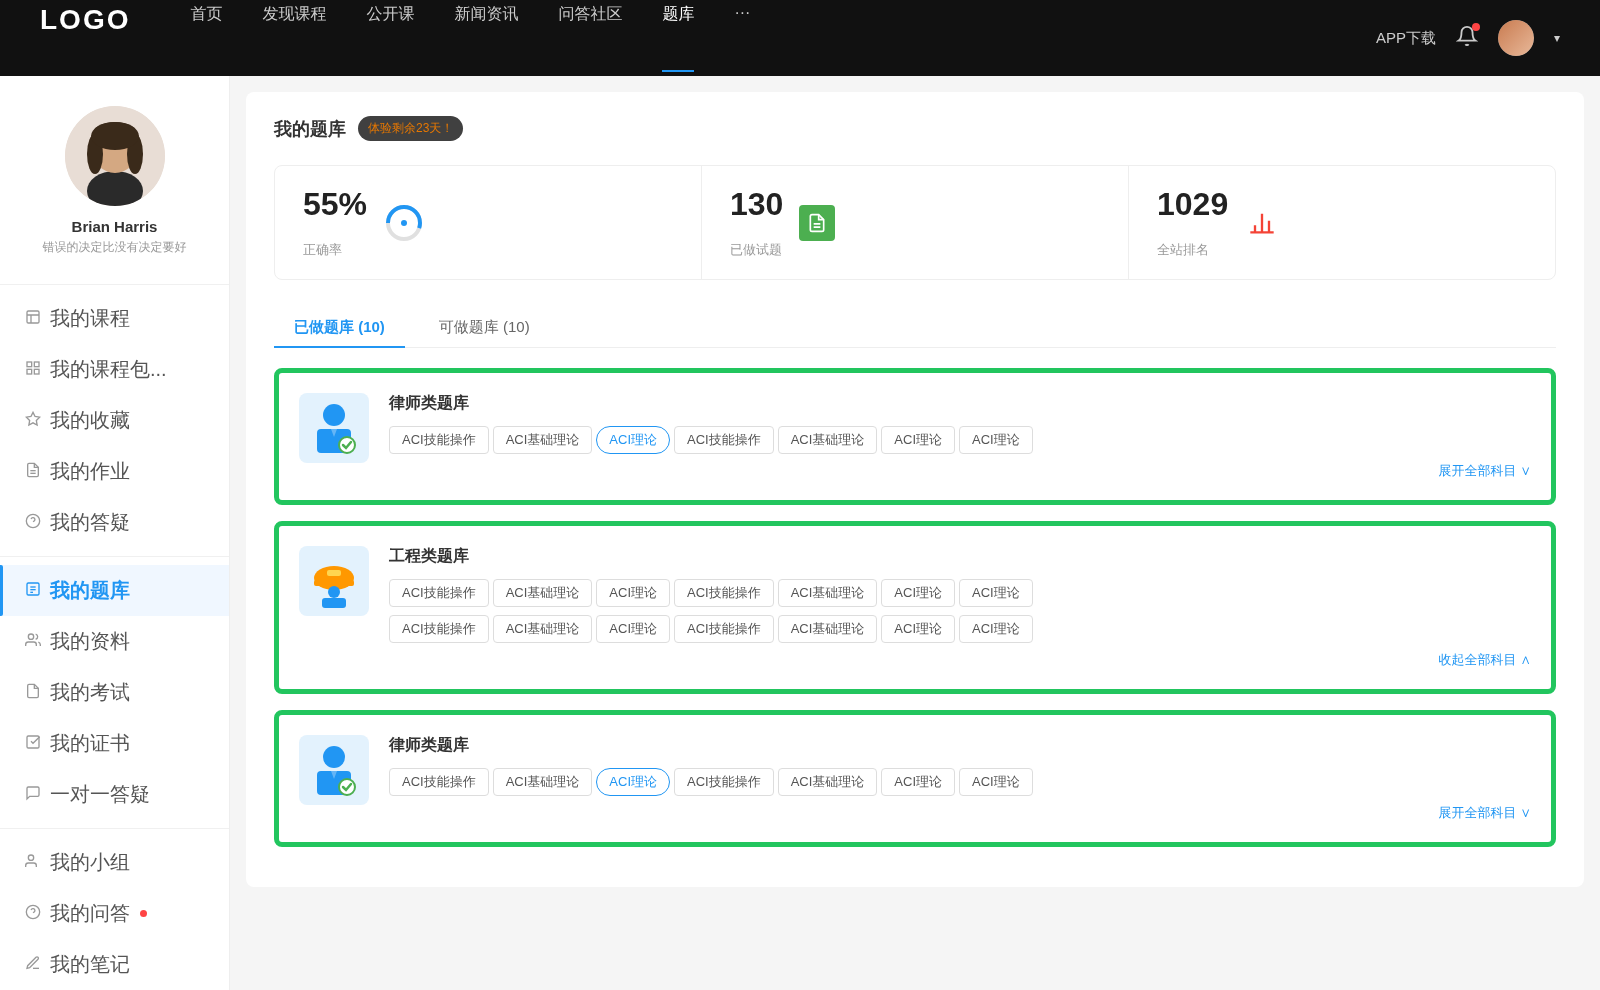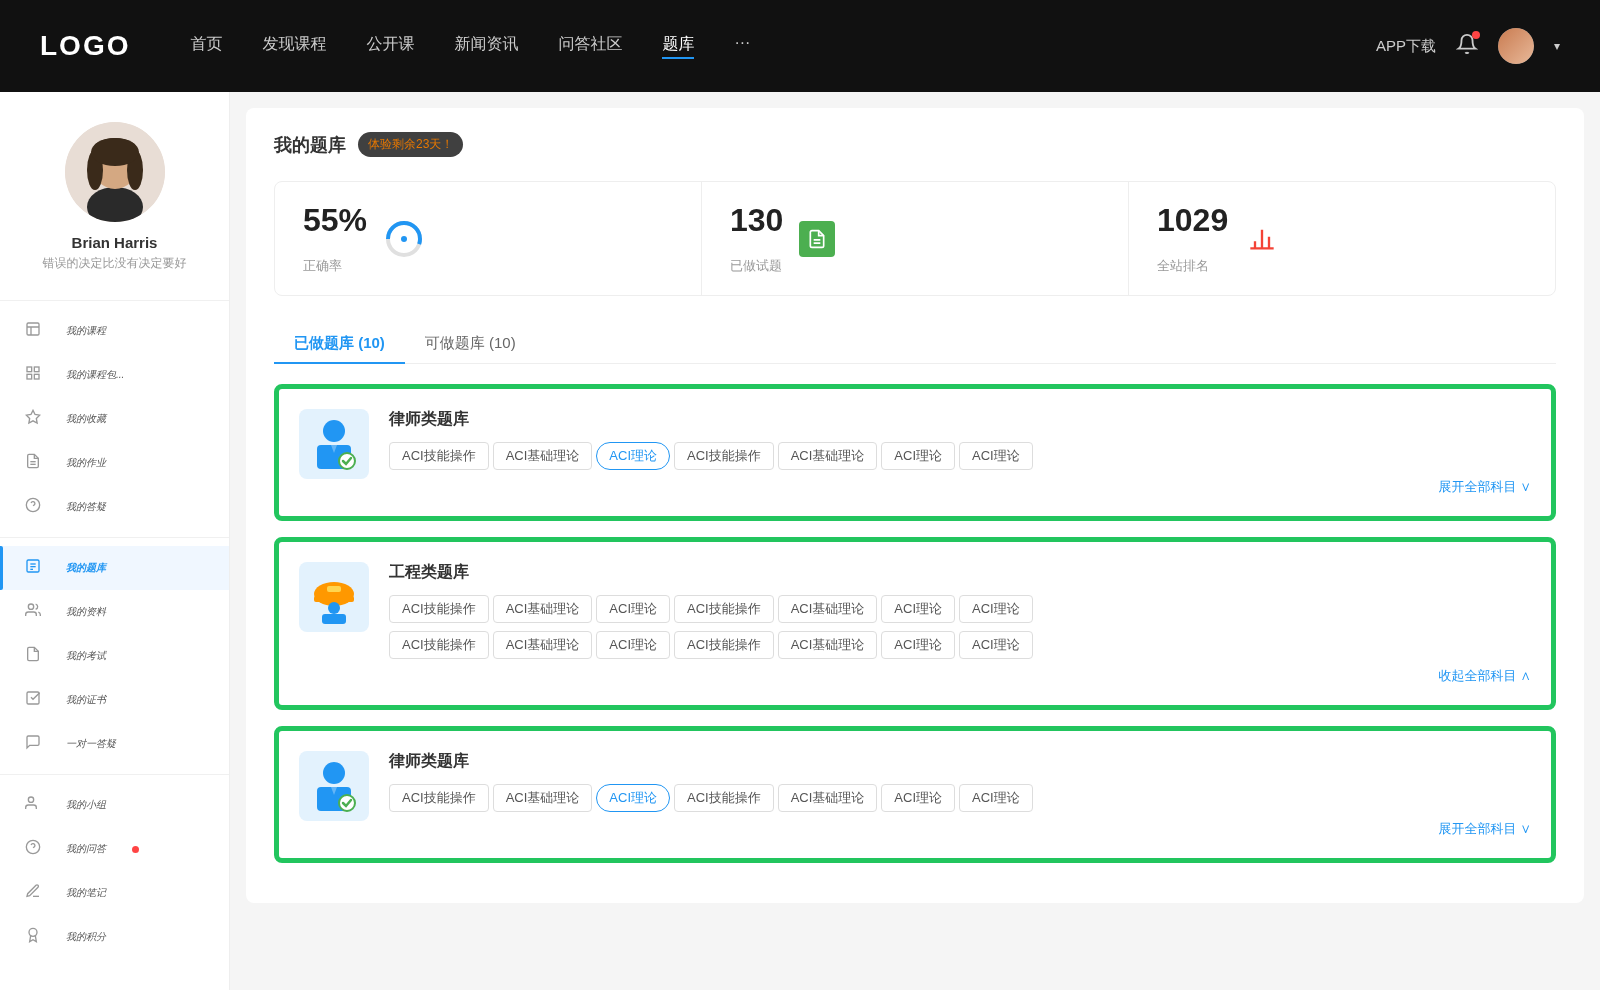--- a/index.html
+++ b/index.html
@@ -1,24 +1,23 @@
 <!DOCTYPE html>
 <html><head>
   <meta charset="utf-8">
   <style>
     * { margin: 0; padding: 0; box-sizing: border-box; }
     body { font-family: "PingFang SC", "Microsoft YaHei", sans-serif; background: #f5f5f5; width: 1600px; height: 990px; overflow: hidden; }
 
     
     .navbar {
       background: #111;
-      height: 92px;
-      display: flex;
-      align-items: center;
-      padding: 12px 40px;
+      height: 76px;
+      display: flex;
+      padding: 4px 40px;
       color: #fff;
     }
     .nav-logo {
       font-size: 28px;
       font-weight: 900;
       letter-spacing: 2px;
       color: #fff;
       margin-right: 60px;
     }
     .nav-links {
@@ -115,24 +114,23 @@
     .sidebar-divider {
       height: 1px;
       background: #f0f0f0;
       margin: 8px 0;
     }
     .sidebar-item {
       display: flex;
       align-items: center;
       padding: 12px 24px;
       cursor: pointer;
-      font-size: 10px;
+      font-size: 20px;
       color: #555;
-      gap: 24px;
-      font-style: italic;
+      gap: 8px;
     }
     .sidebar-item.active { color: #2196F3; background: #f0f7ff; }
     .sidebar-item.active .sidebar-icon { color: #2196F3; }
     .sidebar-item-wrapper {
       position: relative;
     }
     .sidebar-icon {
       font-size: 16px;
       color: #999;
       width: 18px;
@@ -208,21 +206,21 @@
     }
     .stat-label {
       font-size: 13px;
       color: #999;
       margin-top: 18px;
     }
 
     
     .tabs {
       display: flex;
-      gap: 0;
+      gap: 14px;
       margin-bottom: 20px;
       border-bottom: 1px solid #eee;
     }
     .tab {
       font-size: 15px;
       padding: 10px 20px;
       cursor: pointer;
       color: #666;
       position: relative;
     }

